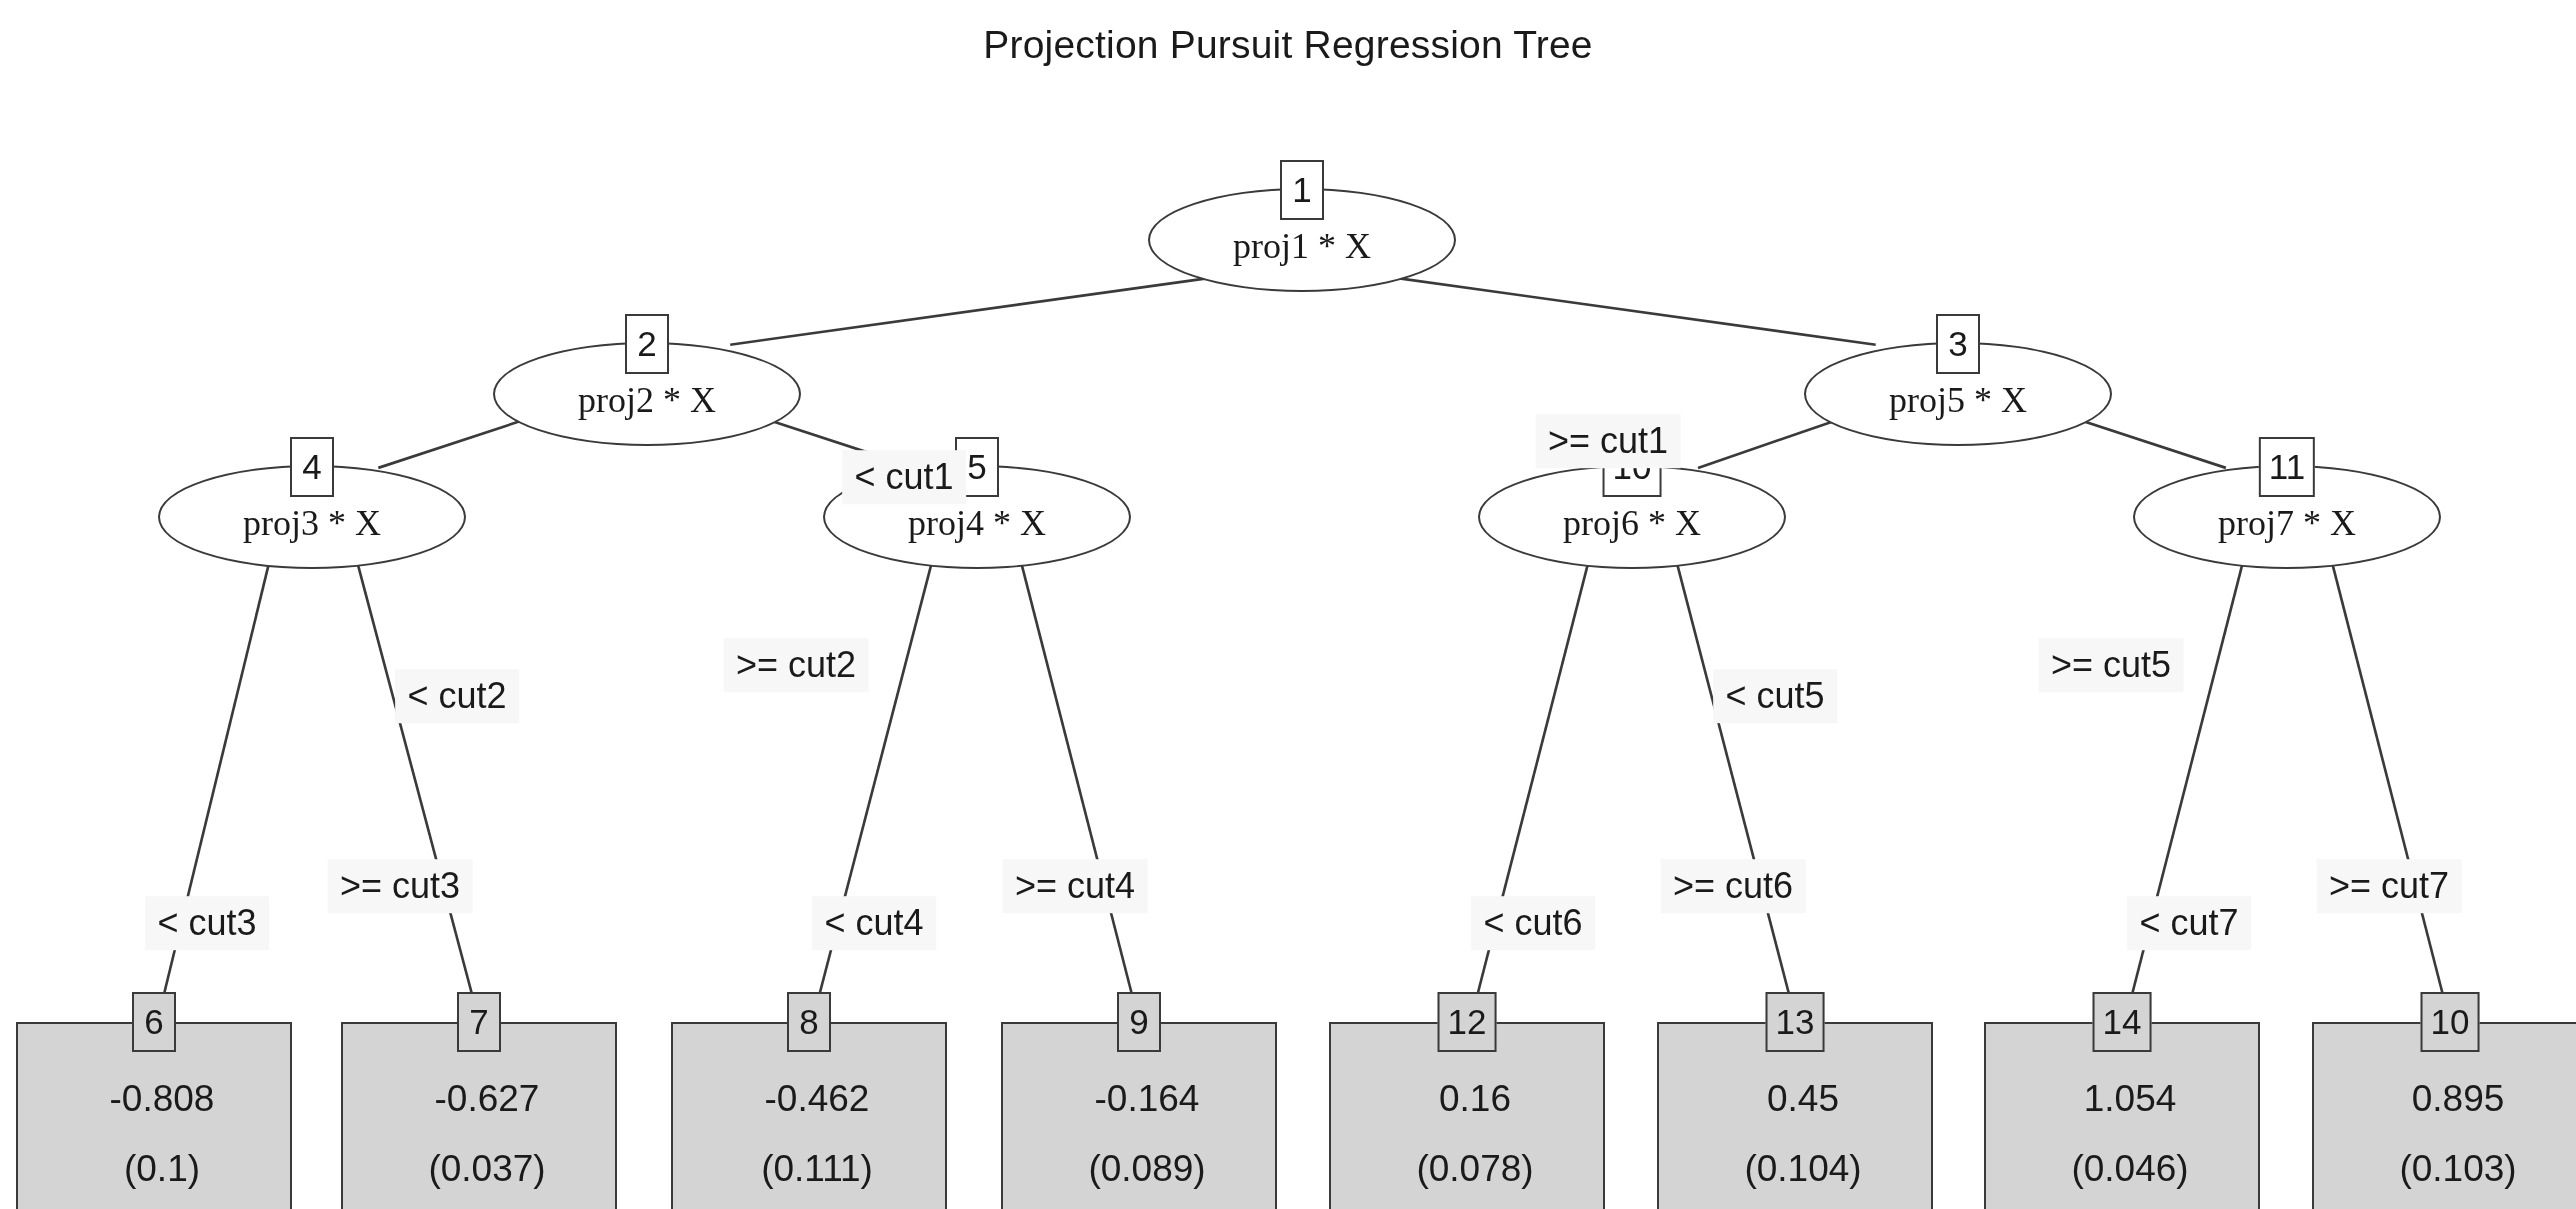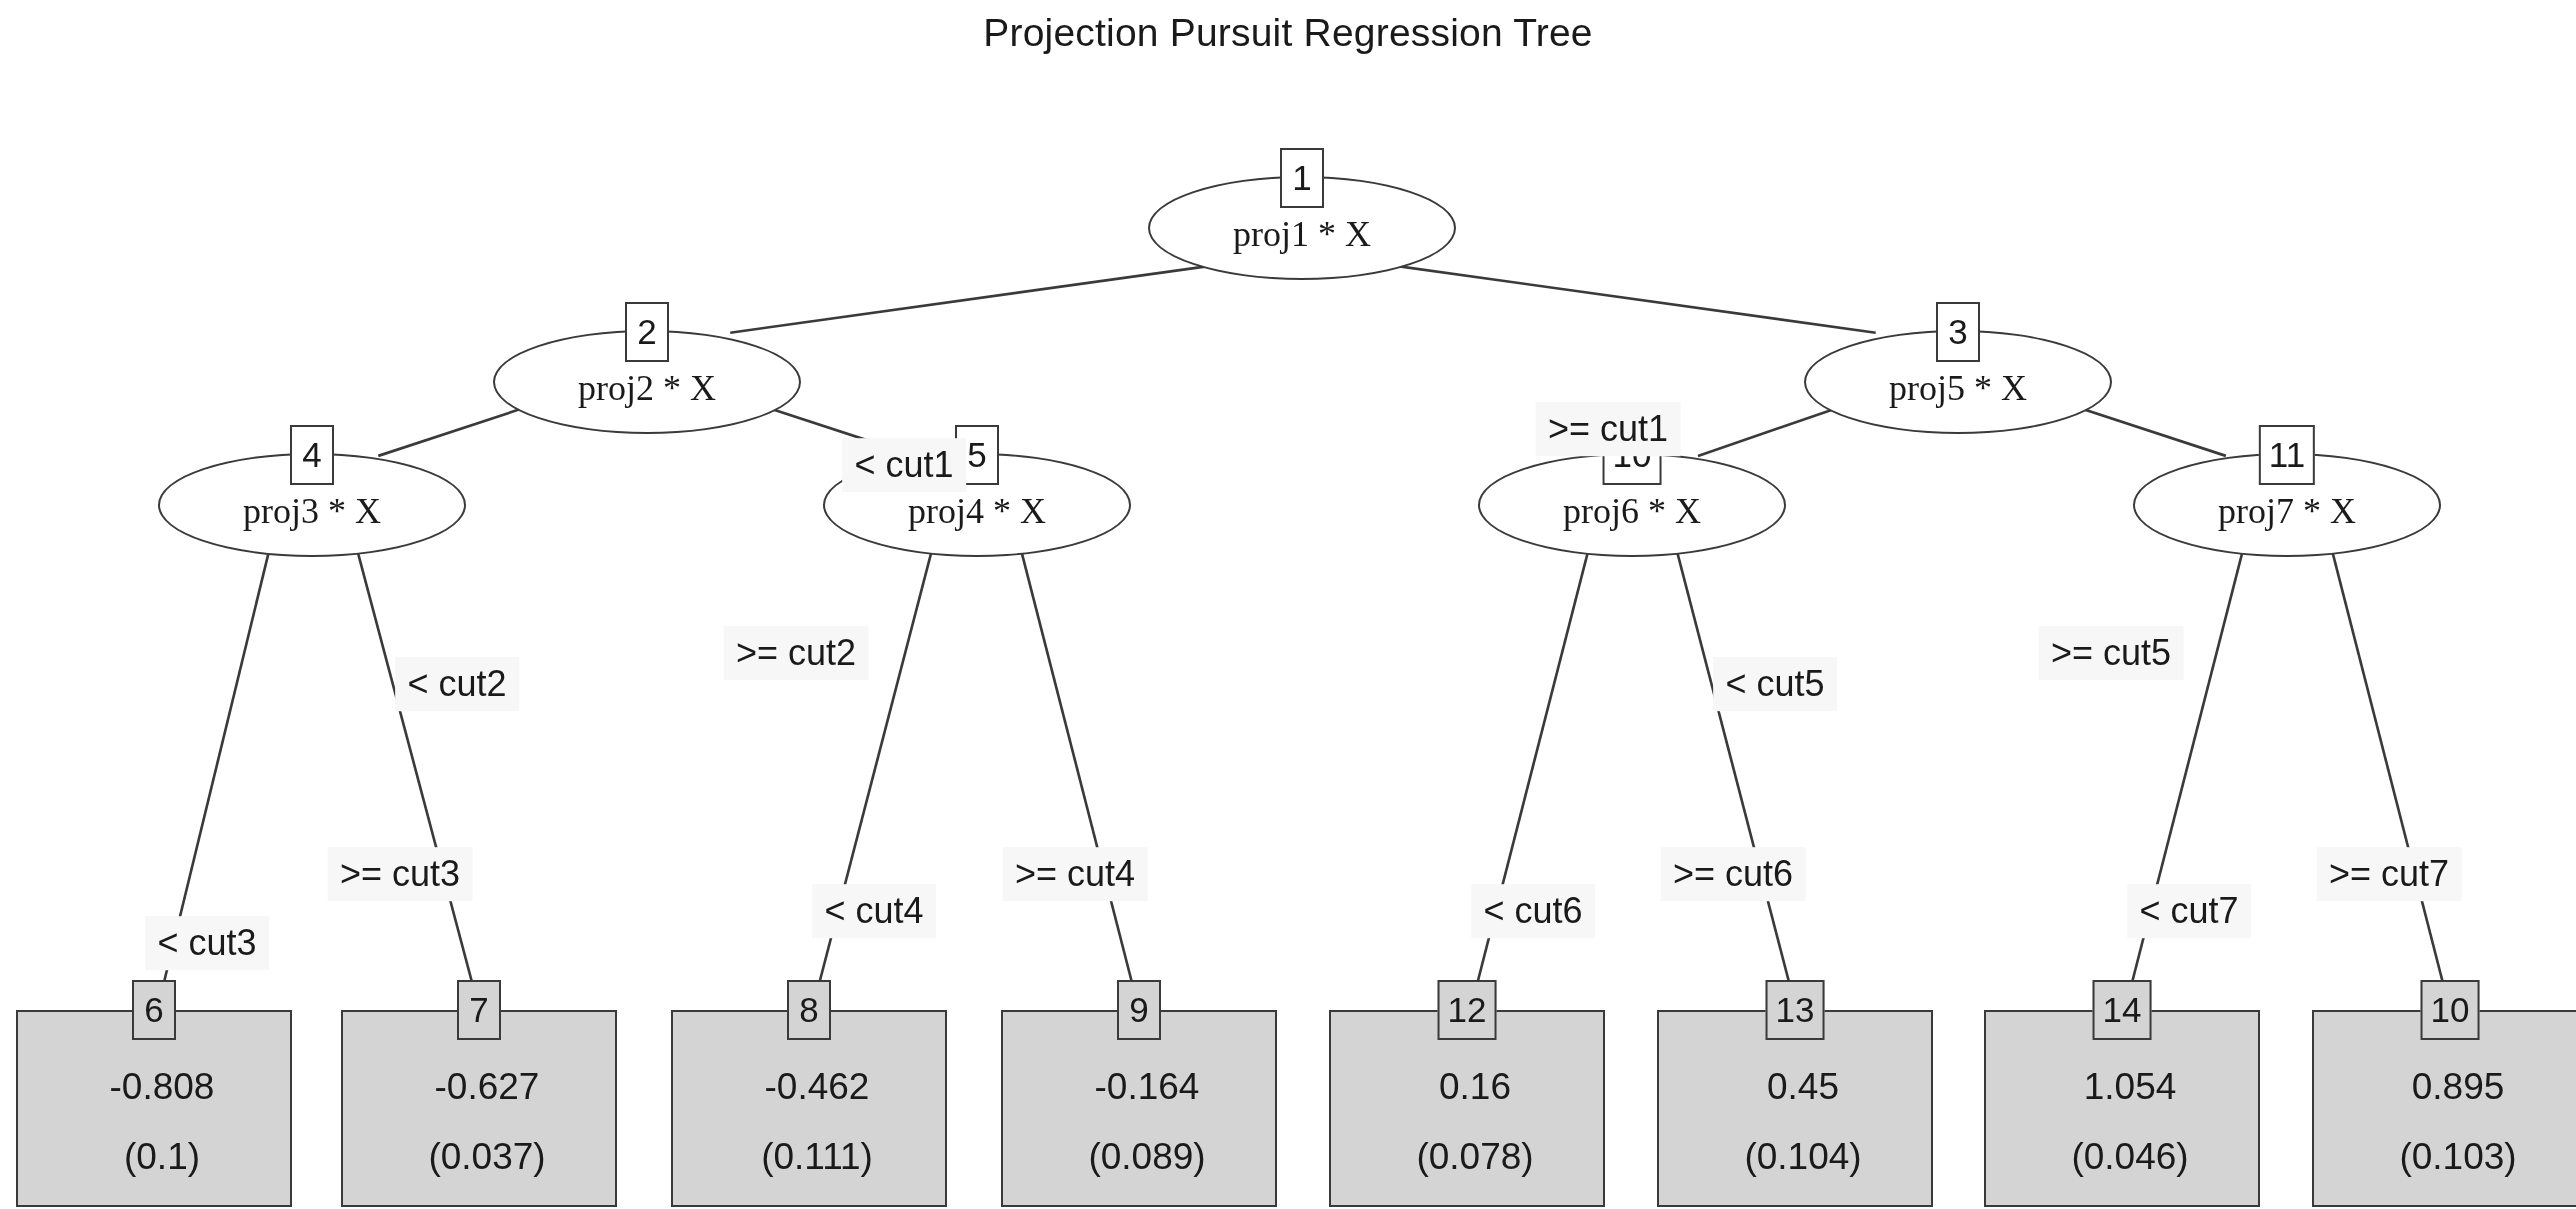--- a/index.html
+++ b/index.html
@@ -1,19 +1,19 @@
 <!DOCTYPE html>
 <html style="font-size:14px"><head>
 <meta charset="utf-8">
 <style>
   html,body{margin:0;padding:0;background:#ffffff;}
   body{width:2576px;height:1210px;position:relative;overflow:hidden;
        font-family:"Liberation Sans","DejaVu Sans",sans-serif;color:#1a1a1a;}
 
-  #canvas{position:absolute;left:0;top:0;width:2576px;height:908px;}
+  #canvas{position:absolute;left:0;top:12px;width:2576px;height:908px;}
 
   #edges{position:absolute;left:0;top:0;width:2576px;height:1210px;pointer-events:none;}
 
   .title{
     position:absolute;top:10.6px;left:0;width:2576px;text-align:center;
     font-size:39px;font-weight:400;color:#1a1a1a;letter-spacing:0.2px;
   }
 
   
   .node{position:absolute;transform:translate(-50%,0);}
@@ -192,21 +192,21 @@
         <div class="idbox">10</div>
       </div>
     </div>
   <div id="edgelabels-layer">
       <div class="edgelabel" style="left: 904px; top: 465px;">&lt; cut1</div>
       <div class="edgelabel" style="left: 1608px; top: 429px;">&gt;= cut1</div>
       <div class="edgelabel" style="left: 457px; top: 684px;">&lt; cut2</div>
       <div class="edgelabel" style="left: 796px; top: 653px;">&gt;= cut2</div>
       <div class="edgelabel" style="left: 1775px; top: 684px;">&lt; cut5</div>
       <div class="edgelabel" style="left: 2111px; top: 653px;">&gt;= cut5</div>
-      <div class="edgelabel" style="left: 207px; top: 911px; margin-top: 32px;">&lt; cut3</div>
+      <div class="edgelabel" style="left: 207px; top: 911px;">&lt; cut3</div>
       <div class="edgelabel" style="left: 400px; top: 874px;">&gt;= cut3</div>
       <div class="edgelabel" style="left: 874px; top: 911px;">&lt; cut4</div>
       <div class="edgelabel" style="left: 1075px; top: 874px;">&gt;= cut4</div>
       <div class="edgelabel" style="left: 1533px; top: 911px;">&lt; cut6</div>
       <div class="edgelabel" style="left: 1733px; top: 874px;">&gt;= cut6</div>
       <div class="edgelabel" style="left: 2189px; top: 911px;">&lt; cut7</div>
       <div class="edgelabel" style="left: 2389px; top: 874px;">&gt;= cut7</div>
     </div>
 
 </div>

